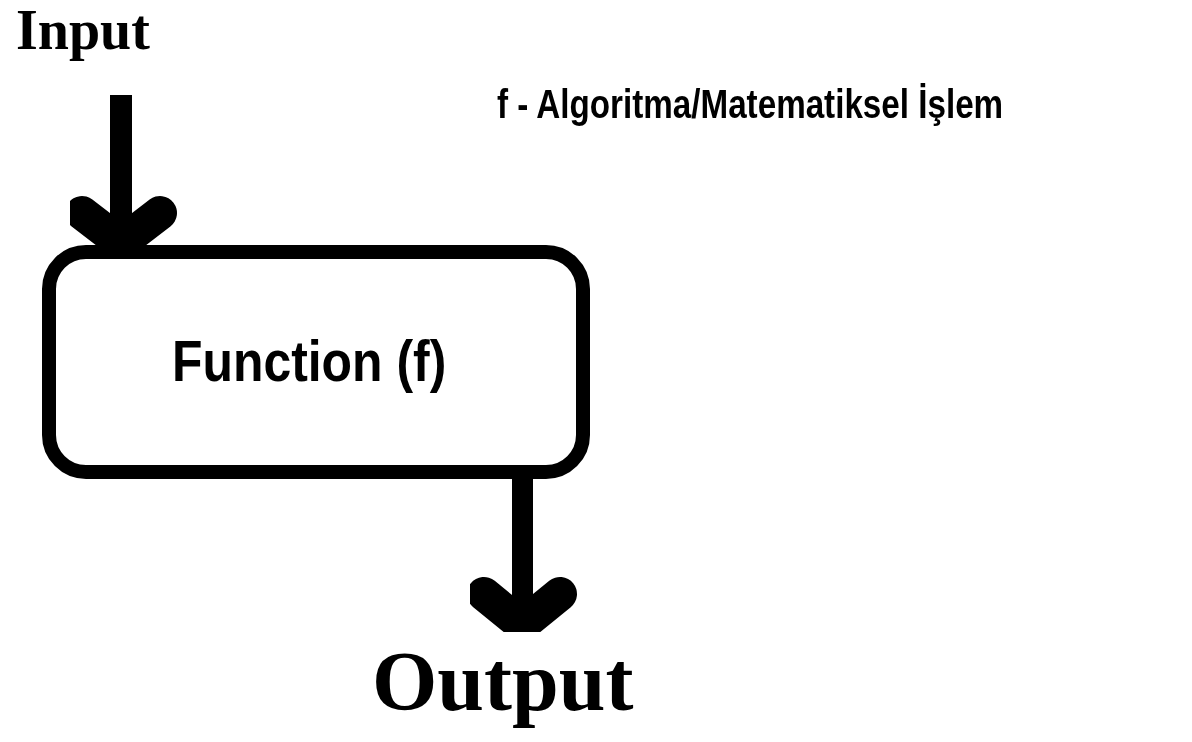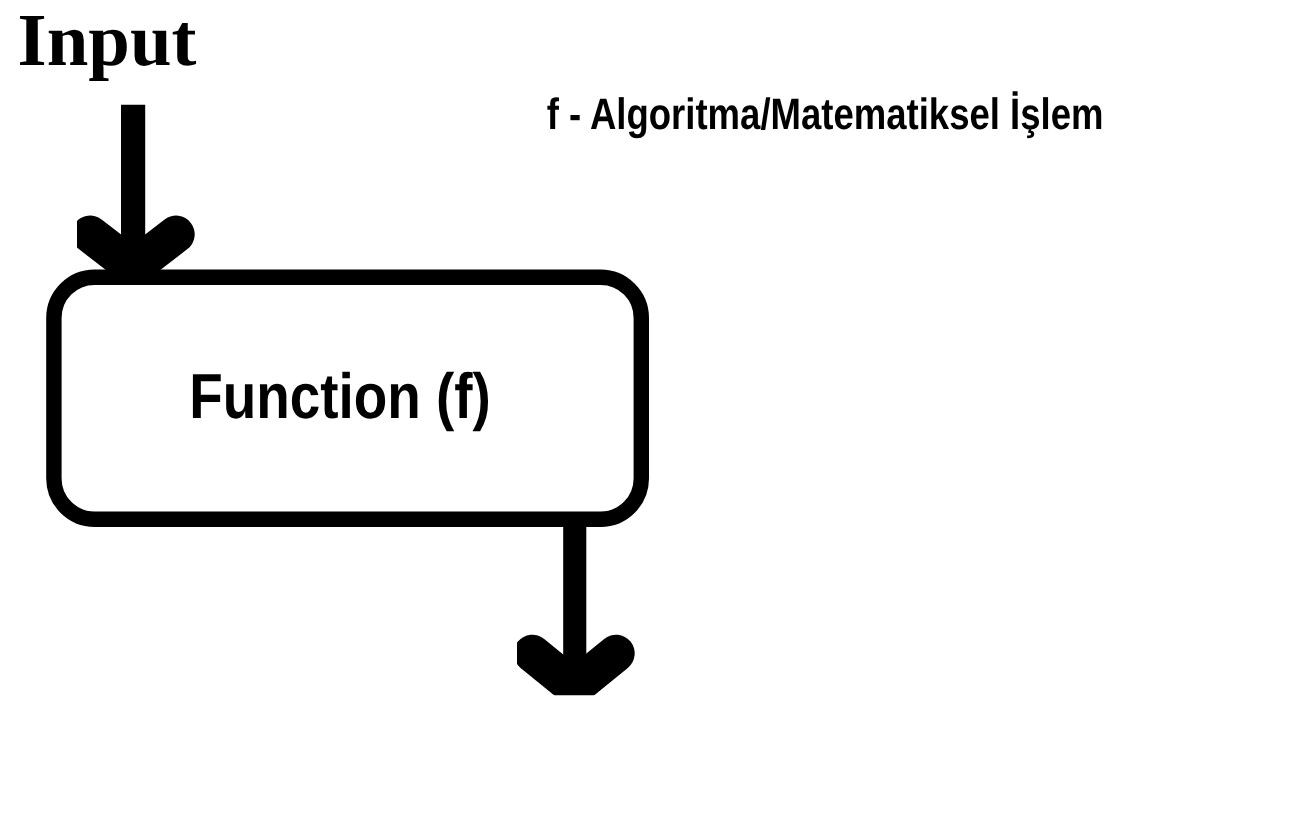--- a/index.html
+++ b/index.html
@@ -23,21 +23,21 @@
     font-family: "Liberation Serif", "DejaVu Serif", serif;
     font-weight: bold;
     color: #000000;
     white-space: nowrap;
     line-height: 1;
     letter-spacing: 0px;
   }
   #input-label {
     left: 16px;
     top: 2px;
-    font-size: 68px;
+    font-size: 56px;
   }
   #output-label {
     left: 372px;
     top: 640px;
     font-size: 84px;
   }
   .label-sans {
     position: absolute;
     font-family: "Liberation Sans", "DejaVu Sans", sans-serif;
     font-weight: bold;
@@ -93,14 +93,15 @@
 
   <div id="function-box"></div>
 
   <div class="label-sans" id="function-box-label">Function (f)</div>
 
   <svg class="arrow-svg" id="arrow-output" width="130" height="160" viewBox="0 0 130 160">
     <rect x="42" y="0" width="21" height="138" fill="#000000"></rect>
     <path d="M 14 122 L 52 153 L 90 122" fill="none" stroke="#000000" stroke-width="34" stroke-linecap="round" stroke-linejoin="round"></path>
   </svg>
 
+  <div class="label-serif" id="output-label">Output</div>
 
 </div>
 
 </body></html>

